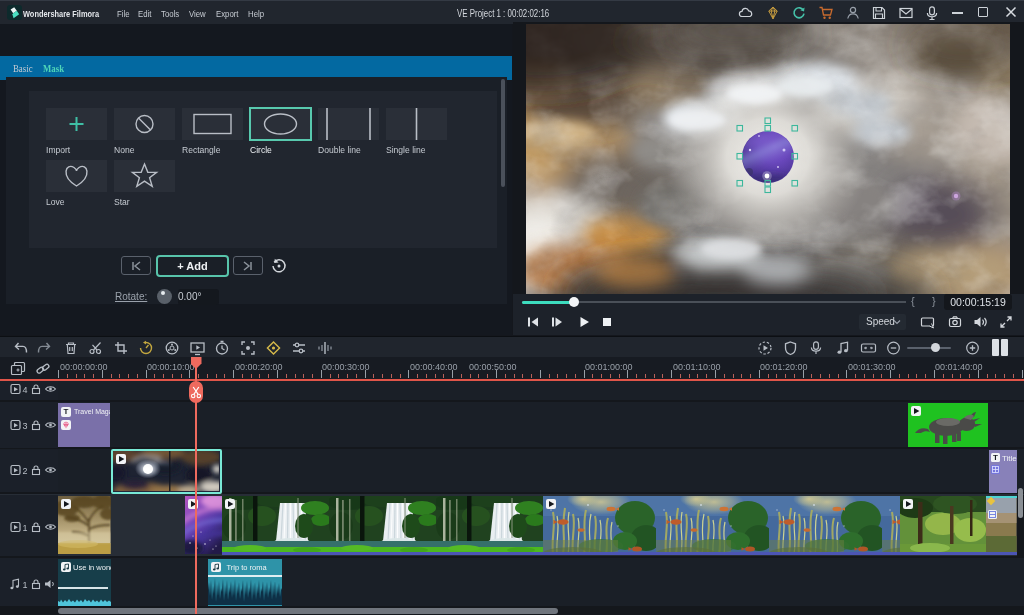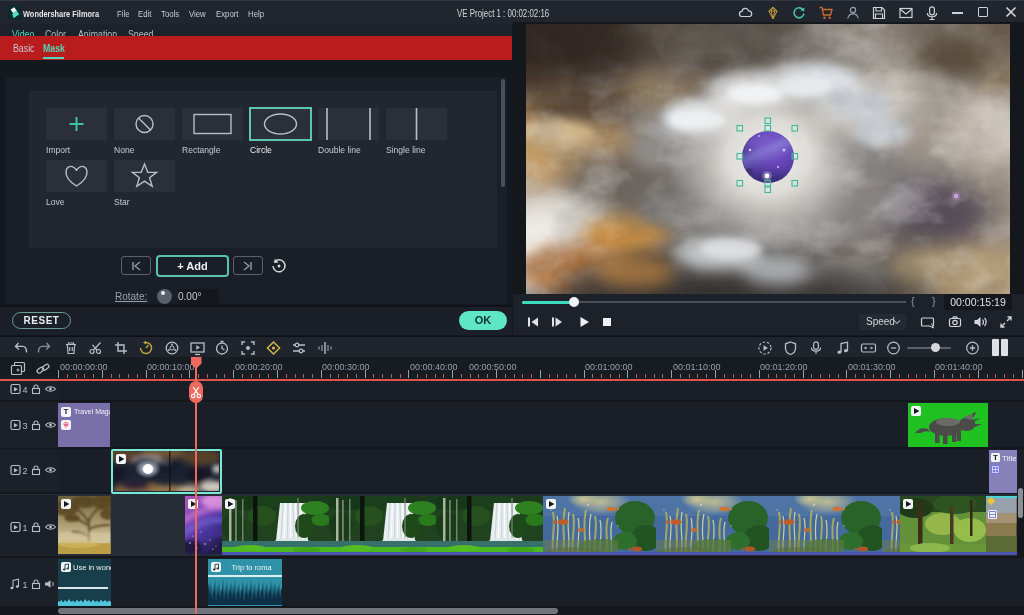--- a/index.html
+++ b/index.html
@@ -10,21 +10,21 @@
 
 #titlebar{position:absolute;left:0;top:0;width:1024px;height:24px;background:#21262e;border-top:1px solid #343a44;}
 #logo{position:absolute;left:7px;top:4px;width:15px;height:15px;background:#0d2a2c;border-radius:3px;}
 .menu{position:absolute;top:7px;font-size:9.5px;color:#c6cbd2;transform:scaleX(0.82);transform-origin:0 50%;}
 #apptitle{position:absolute;left:457px;top:6.5px;font-size:10px;color:#d4d8de;transform:scaleX(0.79);transform-origin:0 50%;white-space:nowrap;}
 .tico{position:absolute;top:4px;width:16px;height:16px;}
 
 #leftpanel{position:absolute;left:0;top:24px;width:512px;height:311px;background:#14181f;}
 #tabrow{position:absolute;left:0;top:0;width:512px;height:22px;background:#1c212a;}
 .tab{position:absolute;top:5px;font-size:10px;color:#b6bcc4;transform:scaleX(0.88);transform-origin:0 50%;}
-#subtabrow{position:absolute;left:0;top:12px;width:512px;height:24px;background:#b91c1c;}
+#subtabrow{position:absolute;left:0;top:32px;width:512px;height:24px;background:#0369a1;font-family:Liberation Serif, serif;}
 .subtab{position:absolute;top:7px;font-size:10px;color:#c6cbd2;transform:scaleX(0.88);transform-origin:0 50%;}
 #maskpanel{position:absolute;left:6px;top:53px;width:501px;height:227px;background:#1a1f27;}
 #shapebox{position:absolute;left:23px;top:14px;width:468px;height:157px;background:#21262f;}
 .tile{position:absolute;width:61px;height:32px;background:#2a2f38;}
 .tlabel{position:absolute;font-size:9.5px;color:#c6cbd2;transform:scaleX(0.9);transform-origin:0 50%;}
 #vscroll1{position:absolute;left:495px;top:2px;width:4px;height:108px;background:#4a505a;border-radius:2px;}
 .navbtn{position:absolute;top:179px;height:19px;border:1px solid #5a616c;border-radius:3px;background:transparent;color:#9aa1ab;}
 #addbtn{position:absolute;left:150px;top:178px;width:73px;height:22px;border:2px solid #58c4ab;border-radius:4px;color:#eef1f4;font-size:11px;font-weight:bold;text-align:center;line-height:18px;}
 #rotaterow{position:absolute;left:109px;top:212px;width:300px;height:18px;}
 #bottomrow{position:absolute;left:0;top:281px;width:512px;height:30px;background:#1b2028;border-top:2px solid #10141a;}
@@ -99,27 +99,20 @@
         <path d="M3.4 8 C3.4 13 12.6 13 12.6 8 M8 12 V14.5 M5.5 14.5 H10.5" fill="none" stroke="#cdd2d8" stroke-width="1.2"></path>
       </svg>
     <div style="position:absolute;left:952px;top:11px;width:11px;height:1.6px;background:#cdd2d8;"></div>
     <div style="position:absolute;left:978px;top:6px;width:10px;height:10px;border:1.6px solid #cdd2d8;border-radius:1px;"></div>
     <svg class="tico" style="left:1003px;top:3px;" viewBox="0 0 16 16">
         <path d="M3.5 3.5 L12.5 12.5 M12.5 3.5 L3.5 12.5" stroke="#d8dce1" stroke-width="1.5"></path>
       </svg>
   </div>
 
   <div id="leftpanel">
-    <div id="tabrow">
-      <div class="tab" style="left:12px;color:#4fd6b8;">Video</div>
-      <div class="tab" style="left:45px;">Color</div>
-      <div class="tab" style="left:78px;">Animation</div>
-      <div class="tab" style="left:128px;">Speed</div>
-      <div style="position:absolute;left:11px;top:17px;width:25px;height:2px;background:#4fd6b8;"></div>
-    </div>
     <div id="subtabrow">
       <div class="subtab" style="left:13px;">Basic</div>
       <div class="subtab" style="left:43px;color:#4fd6b8;font-weight:bold;">Mask</div>
       <div style="position:absolute;left:43px;top:21px;width:21px;height:2px;background:#4fd6b8;"></div>
     </div>
     <div id="maskpanel">
       <div id="shapebox">
         <div id="tiles">
           <div class="tile" style="left:17px;top:17px;">
               <svg width="61" height="32" viewBox="0 0 61 32">
@@ -189,24 +182,20 @@
           <path d="M4.8 1.8 L4.4 6 L8.6 5.4 Z" fill="#d3d7dc"></path>
           <circle cx="9" cy="9" r="1.5" fill="#d3d7dc"></circle>
         </svg>
       <div id="rotaterow">
         <div style="position:absolute;left:0;top:2px;font-size:10px;color:#9aa1ab;text-decoration:underline;">Rotate:</div>
         <div style="position:absolute;left:42px;top:0;width:15px;height:15px;border-radius:50%;background:#596069;">
             <div style="position:absolute;left:3.5px;top:2px;width:4px;height:4px;border-radius:50%;background:#e8ecf0;"></div>
           </div>
         <div style="position:absolute;left:63px;top:0;width:41px;height:16px;background:#14181e;border-radius:3px;color:#c6cbd2;font-size:10px;line-height:16px;">0.00°</div>
       </div>
-    </div>
-    <div id="bottomrow">
-      <div id="resetbtn">RESET</div>
-      <div id="okbtn">OK</div>
     </div>
   </div>
 
   <div id="preview">
     <div id="video">
         <svg width="484" height="270" viewBox="0 0 484 270">
       <defs>
         <filter id="b14" x="-40%" y="-40%" width="180%" height="180%">
               <feGaussianBlur stdDeviation="14"></feGaussianBlur>
             </filter>
@@ -931,21 +920,21 @@
       </div>
 
       <div class="clip" style="left:207.5px;top:178px;width:74px;height:46.5px;background:#2e93a8;">
         <div style="position:absolute;left:3px;top:3px;width:10px;height:10px;background:#f2f4f6;border-radius:2px;">
             <svg width="10" height="10" viewBox="0 0 10 10">
               <path d="M4 7.5 V2.5 L7.5 2 V6.5" fill="none" stroke="#1a3a44" stroke-width="0.9"></path>
               <ellipse cx="3.2" cy="7.6" rx="1.3" ry="1" fill="#1a3a44"></ellipse>
               <ellipse cx="6.7" cy="6.6" rx="1.3" ry="1" fill="#1a3a44"></ellipse>
             </svg>
           </div>
-        <div style="position:absolute;left:24px;top:4px;font-size:7.5px;color:#eef2f4;white-space:nowrap;">Trip to roma</div>
+        <div style="position:absolute;left:11px;top:4px;font-size:7.5px;color:#eef2f4;white-space:nowrap;padding-left:8px;">Trip to roma</div>
         <div style="position:absolute;left:0;top:16px;width:74px;height:1.5px;background:#dfeef2;"></div>
         <svg style="position:absolute;left:0;top:17px;" width="74" height="29" viewBox="0 0 74 29">
             <path d="M0 14 L1 6 L2 20 L3 4 L4 24 L5 10 L6 18 L7 2 L8 26 L9 8 L10 20 L11 5 L12 23 L13 12 L14 16 L15 3 L16 25 L17 9 L18 19 L19 4 L20 24 L21 11 L22 17 L23 5 L24 22 L25 8 L26 20 L27 3 L28 25 L29 10 L30 18 L31 6 L32 23 L33 12 L34 16 L35 4 L36 26 L37 9 L38 19 L39 5 L40 22 L41 11 L42 17 L43 3 L44 25 L45 8 L46 20 L47 6 L48 24 L49 10 L50 18 L51 4 L52 23 L53 12 L54 16 L55 5 L56 25 L57 9 L58 19 L59 6 L60 22 L61 11 L62 17 L63 4 L64 24 L65 8 L66 20 L67 5 L68 23 L69 10 L70 18 L71 7 L72 21 L73 12 L74 14 V29 H0 Z" fill="#0e3046"></path>
           </svg>
       </div>
     </div>
     <div id="hscroll" style="position:absolute;left:58px;top:226.5px;width:500px;height:6px;background:#70757d;border-radius:3px;"></div>
     <div id="vscroll2" style="position:absolute;left:1018px;top:107px;width:5px;height:30px;background:#8a8f95;border-radius:3px;z-index:6;"></div>
     <div style="position:absolute;left:1016.5px;top:113.5px;width:7.5px;height:61.5px;background:#14171c;"></div>
     <div id="playhead"></div>

